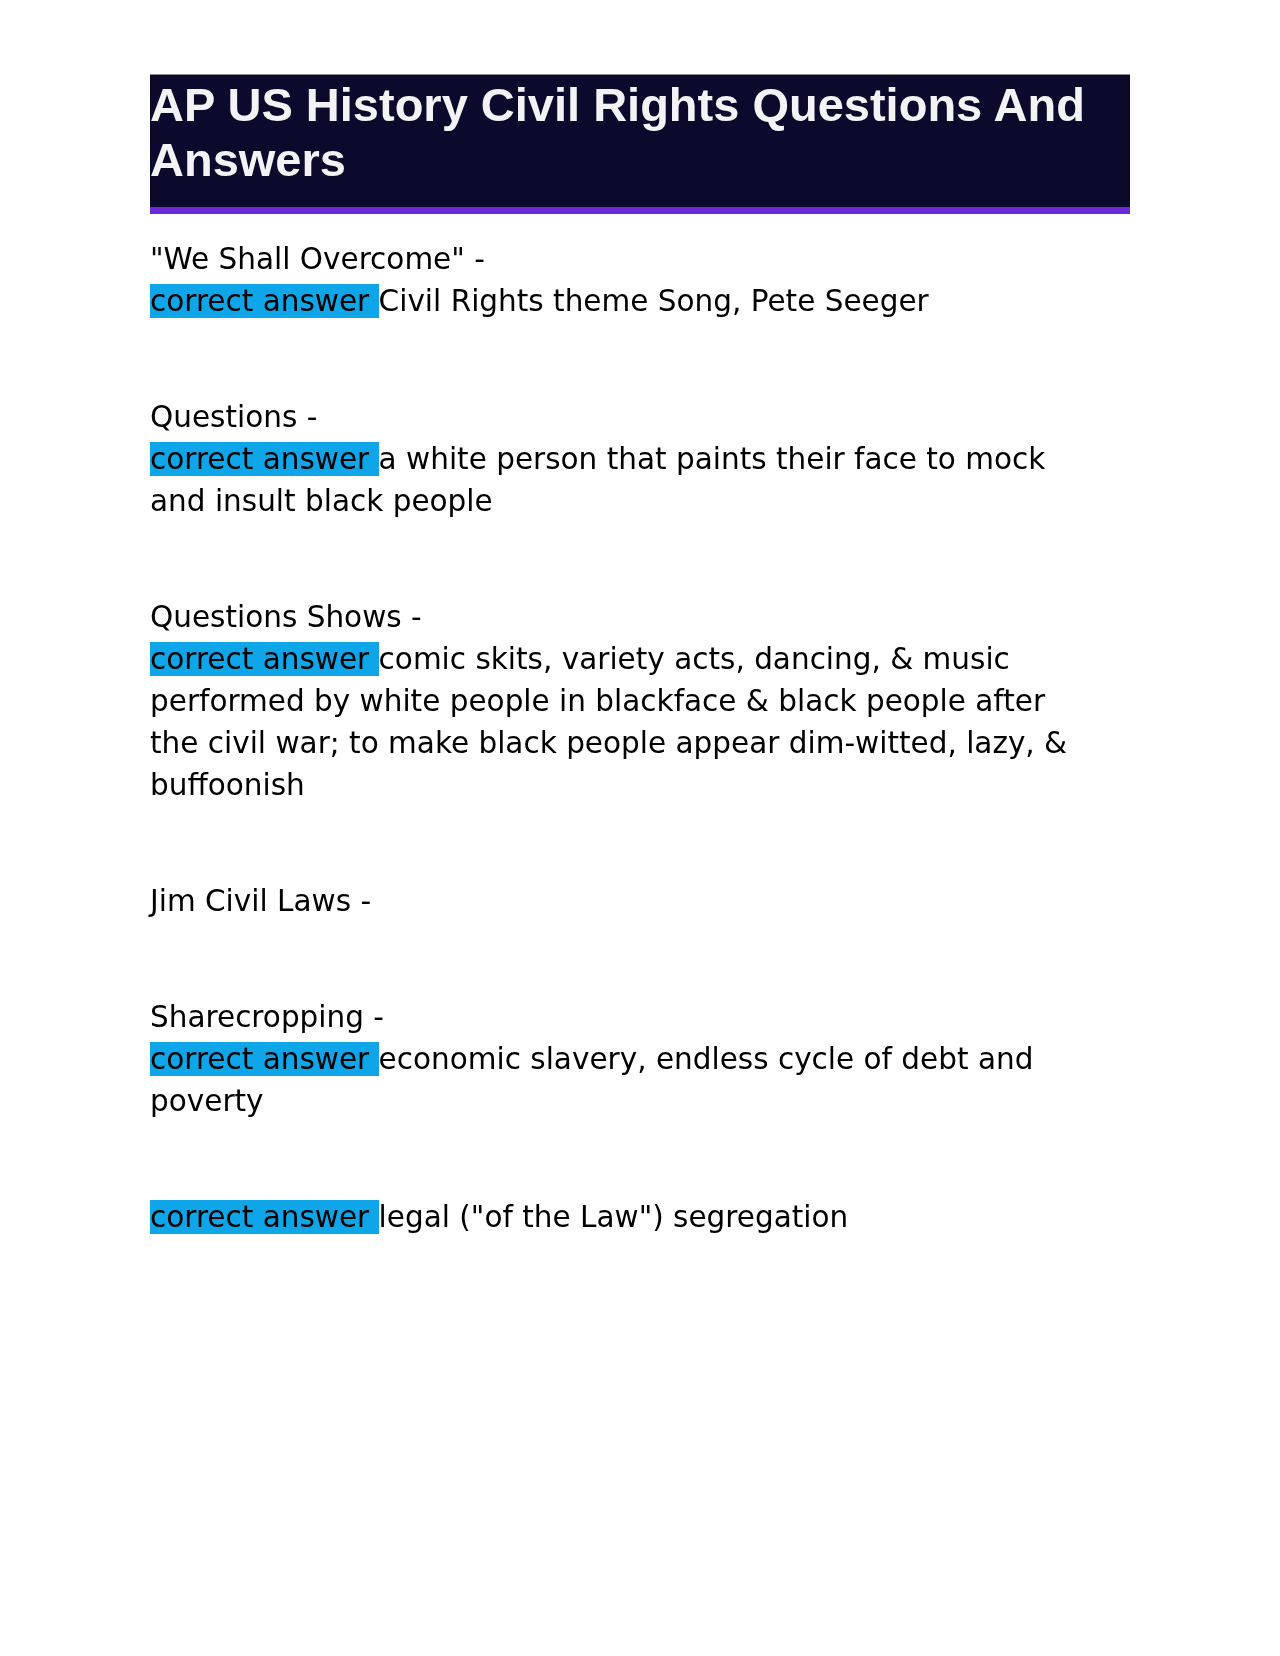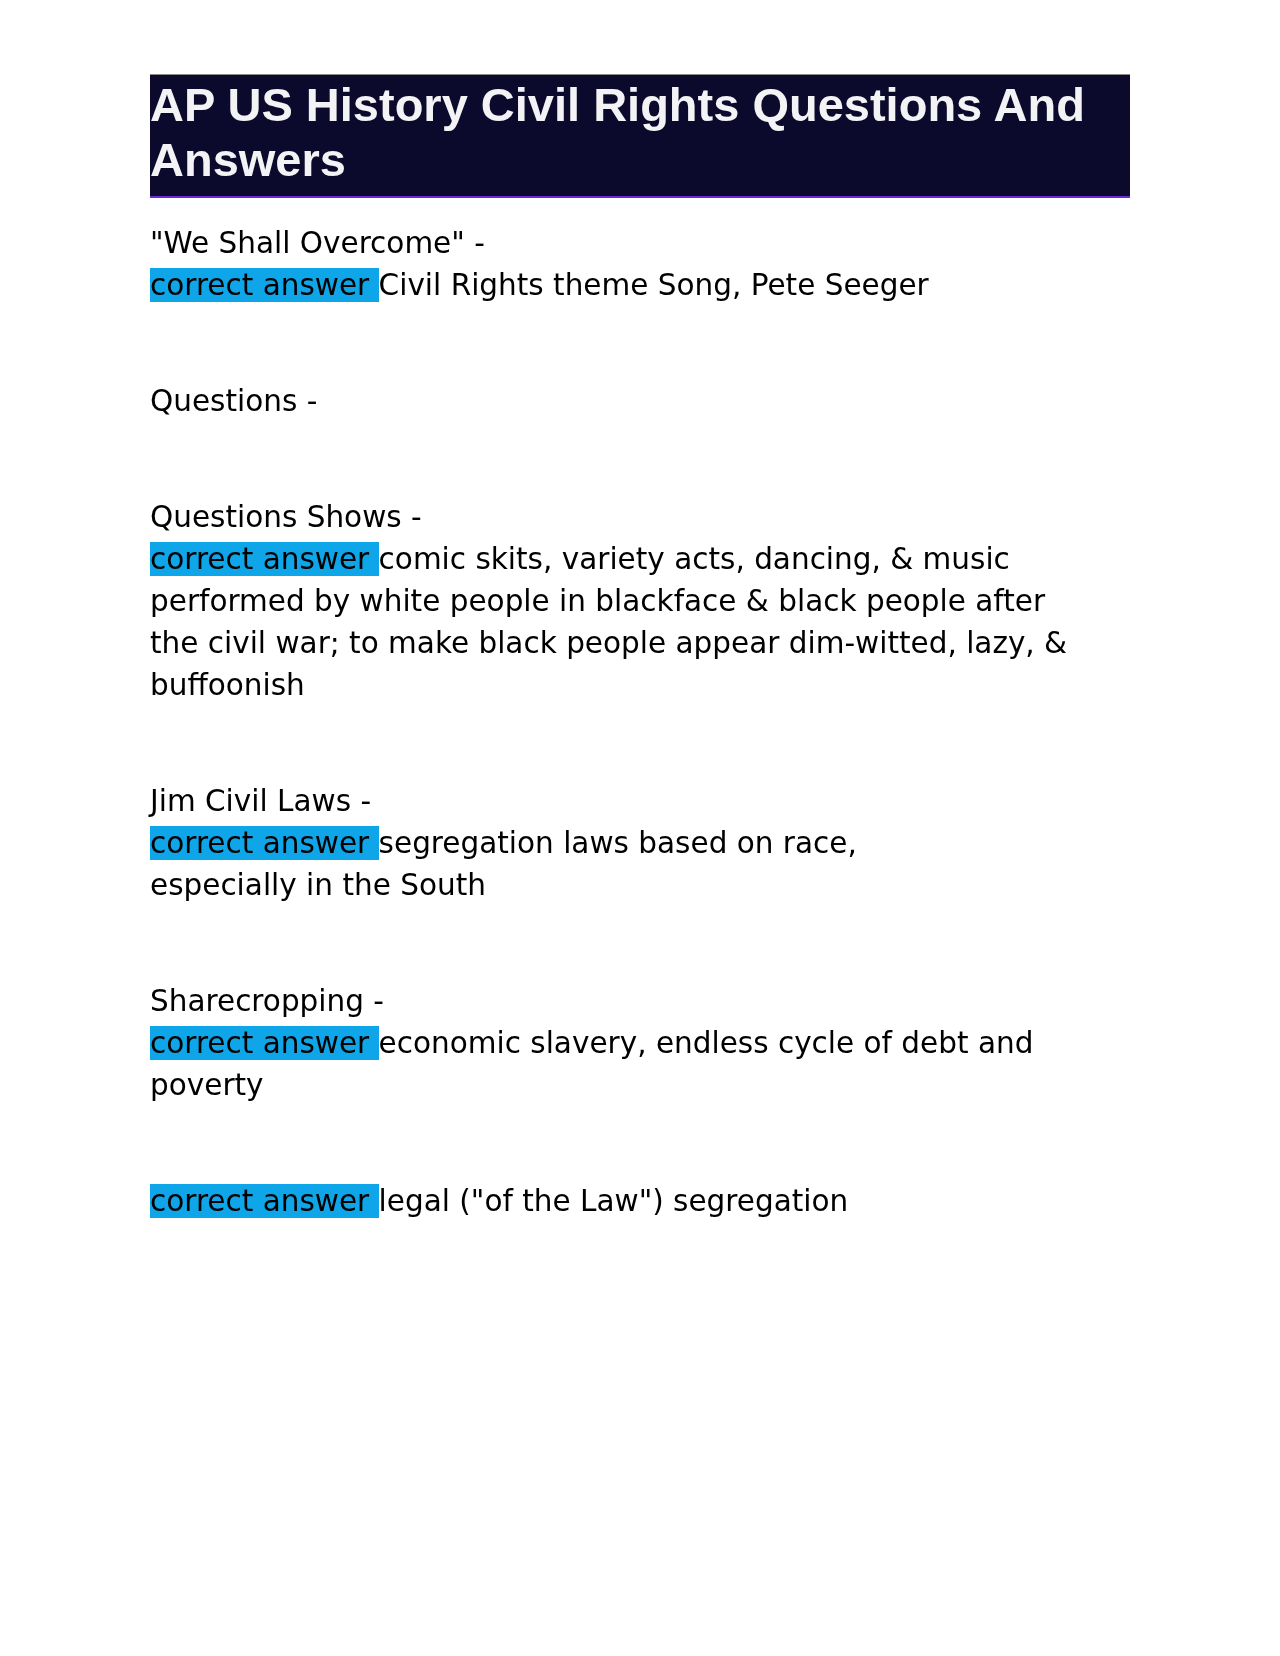--- a/index.html
+++ b/index.html
@@ -15,23 +15,23 @@
     }
     .page {
       position: absolute;
       left: 150px;
       top: 74px;
       width: 980px;
     }
     .title-banner {
       background: #0b0a2c;
       border-top: 1px solid #8a8a8a;
-      border-bottom: 2px solid #6d28d9;
+      border-bottom: 7px solid #6d28d9;
       padding: 0 0 2px 0;
-      height: 124px;
+      height: 140px;
       box-sizing: border-box;
     }
     .title-text {
       font-family: "Liberation Sans", sans-serif;
       font-weight: bold;
       font-size: 47px;
       line-height: 55px;
       color: #f3f3f6;
       margin: 0;
       padding-top: 2px;
@@ -62,30 +62,30 @@
   </div>
 
   <div class="entries">
     <div class="entry">
       <span class="term">"We Shall Overcome" -</span>
       <span class="answer"><span class="highlight">correct answer </span><span>Civil Rights theme Song, Pete Seeger</span></span>
     </div>
 
     <div class="entry">
       <span class="term">Questions -</span>
+      <span class="answer" style="width:900px"><span class="highlight">correct answer </span><span>a white person that paints their face to mock and insult black people</span></span>
     </div>
 
     <div class="entry">
       <span class="term">Questions Shows -</span>
       <span class="answer" style="width:940px"><span class="highlight">correct answer </span><span>comic skits, variety acts, dancing, &amp; music performed by white people in blackface &amp; black people after the civil war; to make black people appear dim-witted, lazy, &amp; buffoonish</span></span>
     </div>
 
     <div class="entry">
       <span class="term">Jim Civil Laws -</span>
-      <span class="answer" style="width:800px"><span class="highlight">correct answer </span><span>segregation laws based on race, especially in the South</span></span>
     </div>
 
     <div class="entry">
       <span class="term">Sharecropping -</span>
       <span class="answer" style="width:920px"><span class="highlight">correct answer </span><span>economic slavery, endless cycle of debt and poverty</span></span>
     </div>
 
     <div class="entry">
       <span class="answer"><span class="highlight">correct answer </span><span>legal ("of the Law") segregation</span></span>
     </div>

